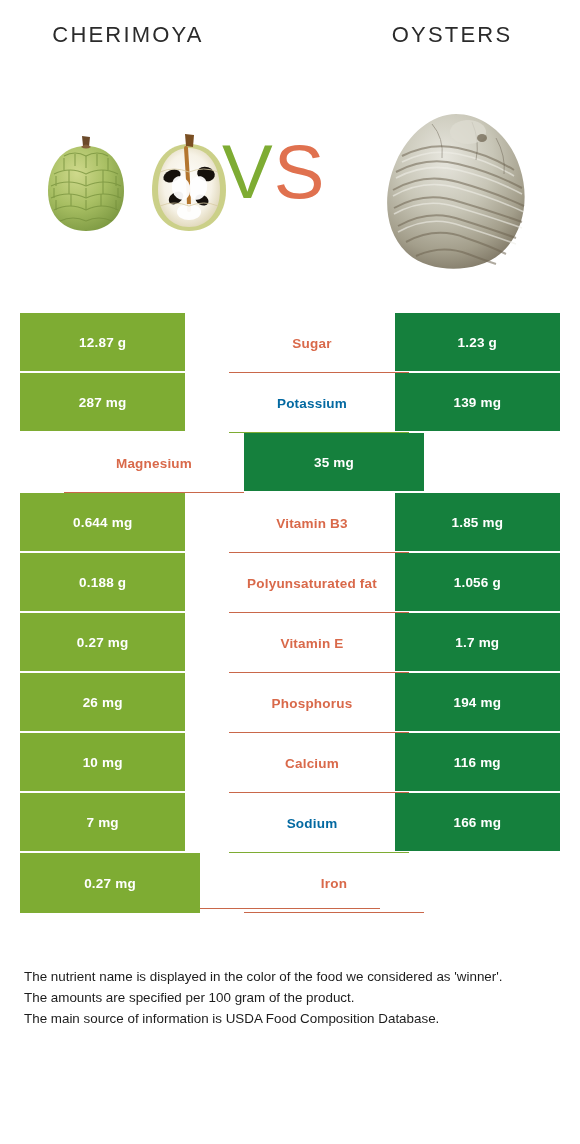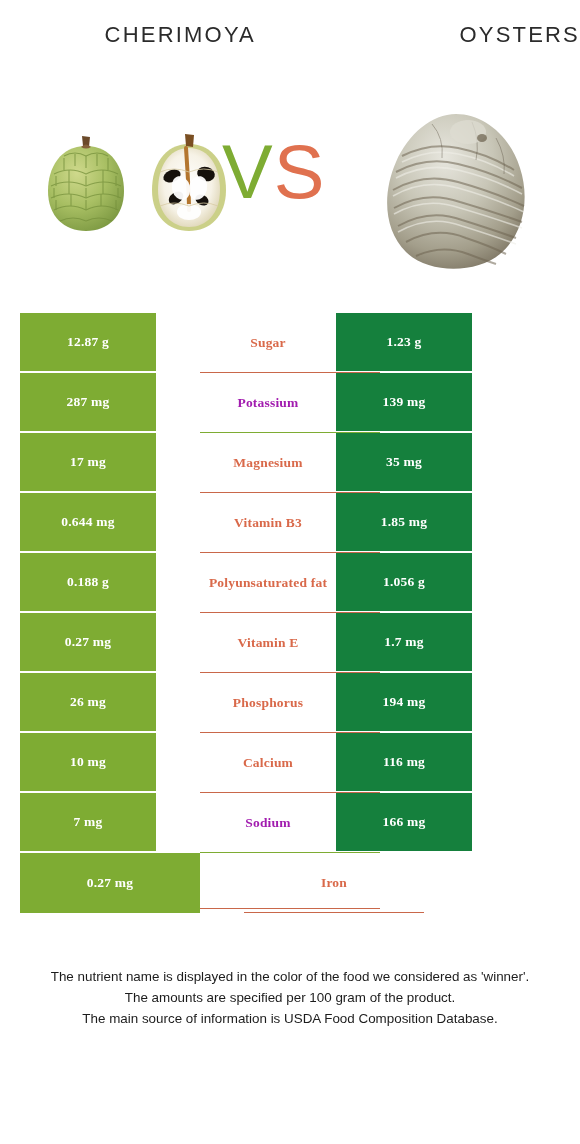--- a/index.html
+++ b/index.html
@@ -28,21 +28,21 @@
     height: 40px;
   }
   .title {
     position: absolute;
     top: 0;
     font-size: 22px;
     font-weight: 300;
     letter-spacing: 2.2px;
     color: #2b2b2b;
     white-space: nowrap;
-    text-align: right;
+    text-align: center;
   }
   .title-left  { left: 0;   width: 256px; }
   .title-right { left: 324px; width: 256px; }
 
   
   .hero {
     position: absolute;
     top: 100px;
     left: 0;
     width: 580px;
@@ -88,22 +88,21 @@
   .table {
     position: absolute;
     top: 313px;
     left: 20px;
     width: 540px;
   }
   .row {
     position: relative;
     display: flex;
     height: 60px;
-    width: 452px;
-    font-family: Liberation Serif, serif;
+    width: 540px;
   }
   .cell {
     display: flex;
     align-items: center;
     justify-content: center;
     font-size: 13.5px;
     font-weight: bold;
     letter-spacing: 0.2px;
   }
   .cell-left {
@@ -132,41 +131,41 @@
   .cell-mid { position: relative; }
   .cell-mid::after {
     content: "";
     position: absolute;
     left: 0;
     bottom: 0;
     width: 180px;
     height: 1px;
     background: var(--divider, #C9674A);
   }
-  .row.win-green  .cell-mid { color: #a21caf; }
+  .row.win-green  .cell-mid { color: #0369a1; }
   .row.win-green  .cell-mid::after { background: #7EAC33; }
   .row.win-orange .cell-mid { color: #D9694A; }
   .row.win-orange .cell-mid::after { background: #C9674A; }
 
   .table-bottom-rule {
     position: absolute;
     top: 908px;
     left: 200px;
     width: 180px;
     height: 1px;
     background: #C9674A;
   }
 
   
   .footer {
     position: absolute;
     top: 966px;
     left: 24px;
     width: 532px;
-    text-align: center;
+    text-align: left;
     font-size: 13.4px;
     line-height: 21px;
     color: #1c1c1c;
   }
   .footer p { margin: 0; }
 </style>
 </head>
 <body>
 
 <div class="page">
@@ -281,21 +280,20 @@
         <div class="cell cell-left">12.87 g</div>
         <div class="cell cell-mid">Sugar</div>
         <div class="cell cell-right">1.23 g</div>
       </div>
       <div class="row win-green">
         <div class="cell cell-left">287 mg</div>
         <div class="cell cell-mid">Potassium</div>
         <div class="cell cell-right">139 mg</div>
       </div>
       <div class="row win-orange">
-        <div class="cell cell-left">17 mg</div>
         <div class="cell cell-mid">Magnesium</div>
         <div class="cell cell-right">35 mg</div>
       </div>
       <div class="row win-orange">
         <div class="cell cell-left">0.644 mg</div>
         <div class="cell cell-mid">Vitamin B3</div>
         <div class="cell cell-right">1.85 mg</div>
       </div>
       <div class="row win-orange">
         <div class="cell cell-left">0.188 g</div>

